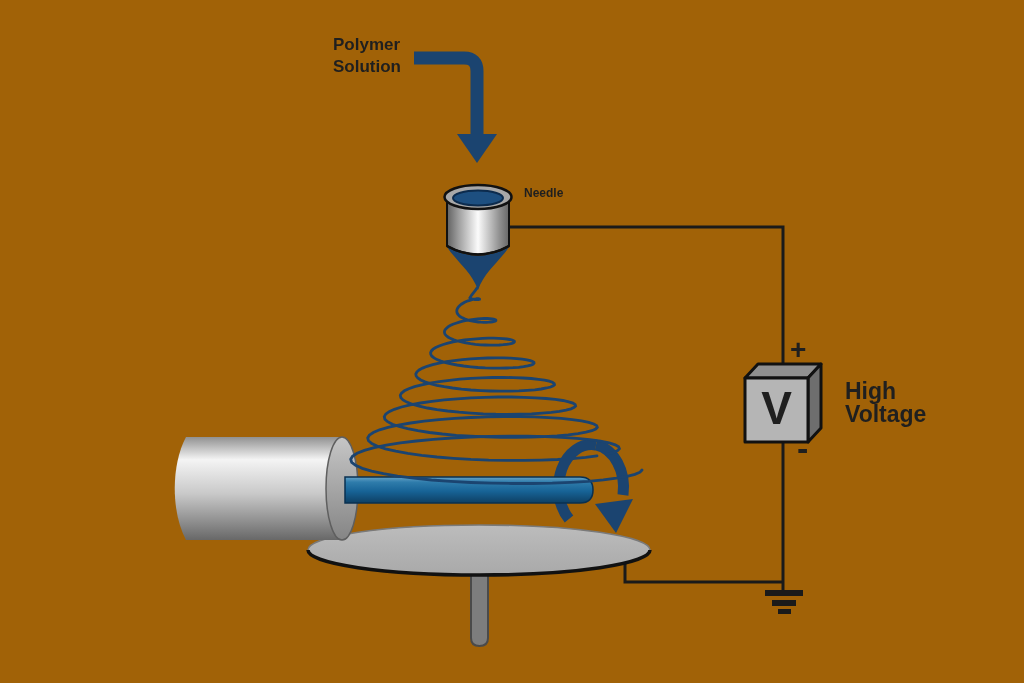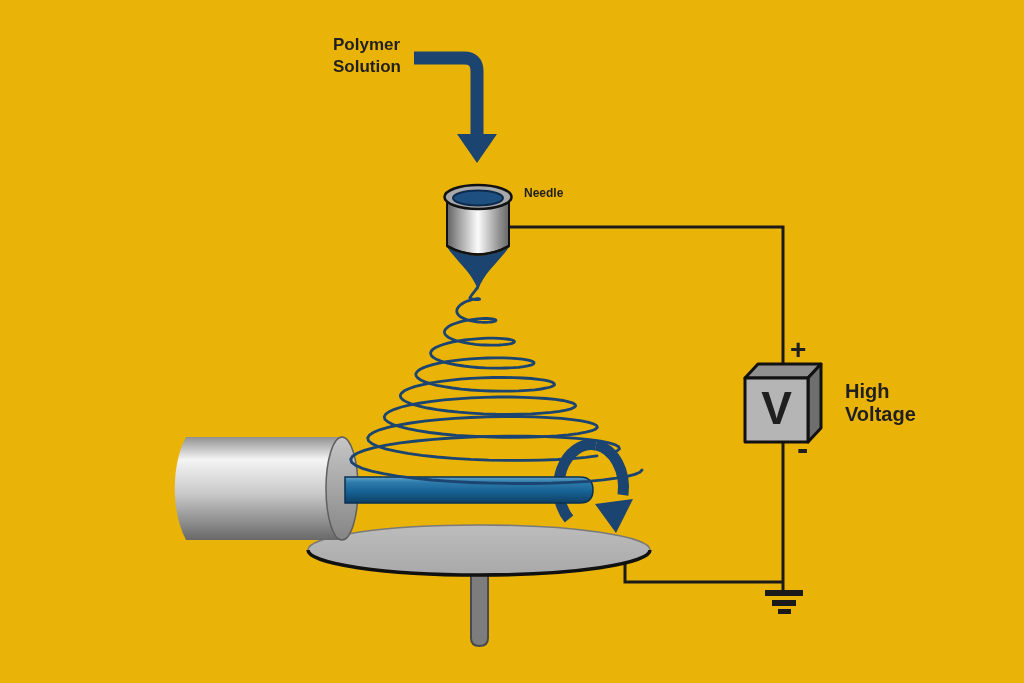--- a/index.html
+++ b/index.html
@@ -1,34 +1,34 @@
 <!DOCTYPE html>
 <html style="--ink: #1f1f1f; --navy: #1b4470; --shaft_blue: #176396; --wire: #1a1a1a; --disc_gray: #b3b3b3; --stalk_gray: #7d7d7d; --box_front: #b5b5b5; --box_top: #909090; --box_side: #6e6e6e;"><head>
 <meta charset="utf-8">
 <style>
   html,body{margin:0;padding:0;background:#ffffff;}
   #stage{
     position:relative;
     width:1024px;height:683px;
-    background:#eab308;
+    background:#a16207;
     overflow:hidden;
     font-family:"Liberation Sans",sans-serif;
   }
   #scene{position:absolute;left:0;top:0;}
   .label{
     position:absolute;
     font-weight:bold;
     color:var(--ink,#1a1a1a);
     white-space:pre-line;
     line-height:1.25;
     user-select:none;
   }
   .lbl-polymer{left:333px;top:34px;font-size:17px;line-height:22px;}
   .lbl-needle{left:524px;top:186px;font-size:12px;}
-  .lbl-hv{left:845px;top:380px;font-size:20px;line-height:23px;}
+  .lbl-hv{left:845px;top:380px;font-size:23px;line-height:23px;}
   .lbl-plus{left:790px;top:332px;font-size:28px;}
   .lbl-minus{left:797px;top:427px;font-size:34px;}
   .lbl-volt{
     left:745px;top:377px;width:63px;height:64px;
     display:flex;align-items:center;justify-content:center;
     font-size:46px;letter-spacing:0;
   }
 </style>
 </head>
 <body>

